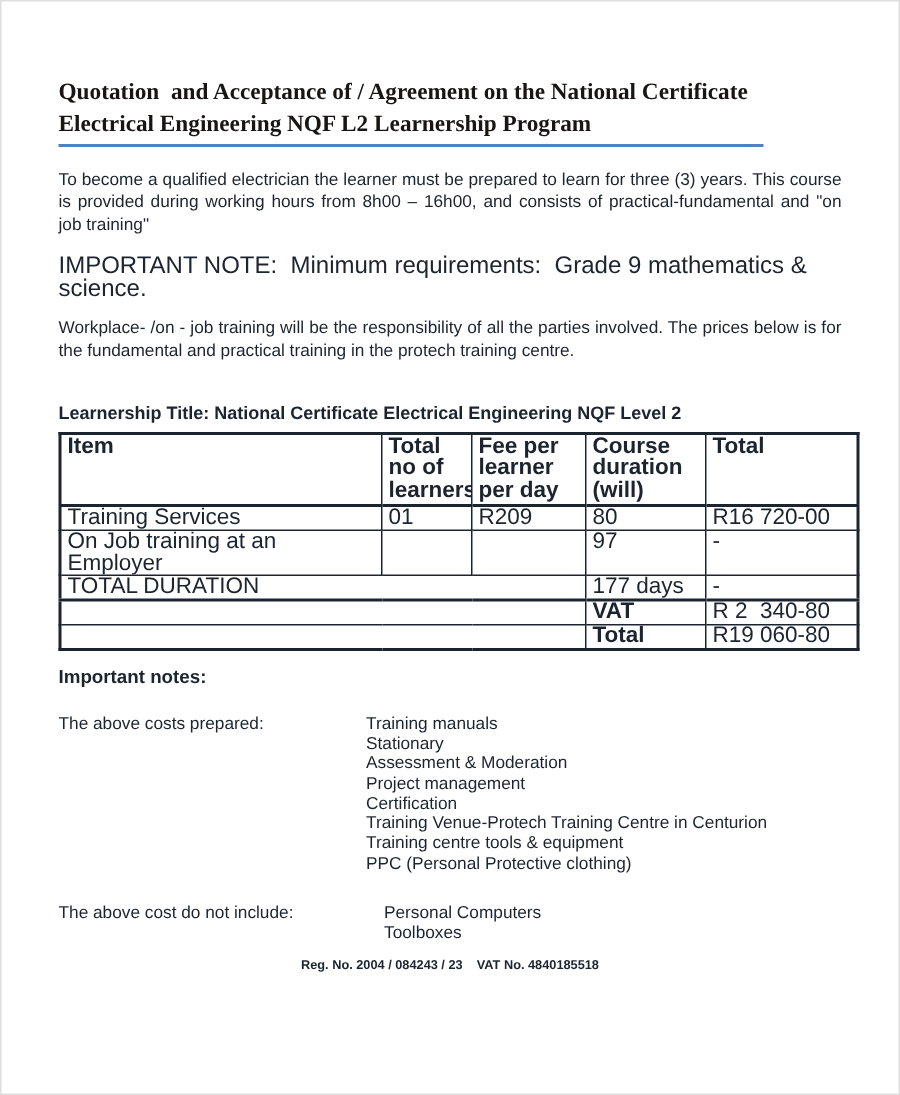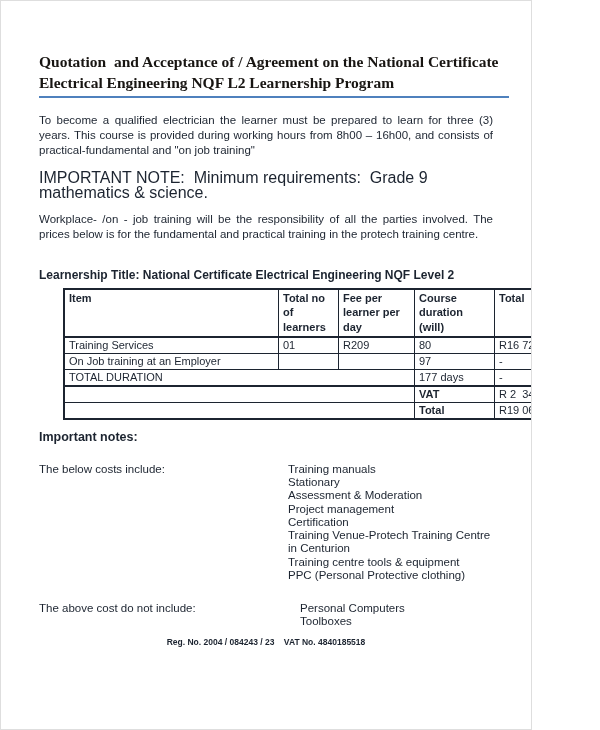--- a/index.html
+++ b/index.html
@@ -1,19 +1,19 @@
 <!DOCTYPE html>
 <html><head>
 <meta charset="utf-8">
 <style>
   html, body { margin: 0; padding: 0; background: #ffffff; }
   .page {
     position: relative;
     box-sizing: border-box;
-    width: 532px;
+    width: 600px;
     height: 730px;
     background: #ffffff;
     border: 1px solid #dedede;
     font-family: "Liberation Sans", sans-serif;
     color: #1c2430;
     padding: 50px 38px 0 38px;
     overflow: hidden;
   }
   .pre { white-space: pre-wrap; }
 
@@ -45,25 +45,24 @@
     font-weight: bold;
     font-size: 12px;
     line-height: 15px;
     margin-top: 26px;
     margin-bottom: 5px;
   }
 
   table.fee-table {
     border-collapse: collapse;
     width: 528px;
-    font-size: 11px;
+    font-size: 15px;
     color: #1c2430;
     border: 2px solid #1c2430;
     table-layout: fixed;
-    margin-left: 24px;
   }
   .fee-table th, .fee-table td {
     border: 1px solid #1c2430;
     padding: 0 4px;
     vertical-align: top;
     text-align: left;
     line-height: 14.5px;
     white-space: pre-wrap;
     overflow: hidden;
   }
@@ -85,21 +84,21 @@
   }
   .note-row {
     display: flex;
     align-items: flex-start;
     margin-top: 18px;
     font-size: 11.5px;
     line-height: 13.2px;
   }
   .note-row.second { margin-top: 20px; gap: 12px; }
   .note-label { width: 205px; flex: none; }
-  .note-items { display: flex; flex-direction: column; margin-left: 44px; }
+  .note-items { display: flex; flex-direction: column; }
   .note-items span { display: block; }
 
   .doc-footer {
     text-align: center;
     font-size: 8.5px;
     font-weight: bold;
     line-height: 10.5px;
     margin-top: 9px;
   }
 </style>
@@ -155,21 +154,21 @@
       <td colspan="3"></td>
       <td class="bold">Total</td>
       <td>R19 060-80</td>
     </tr>
   </tbody>
     </table>
 
   <div class="notes-heading">Important notes:</div>
 
   <div class="note-row">
-    <div class="note-label">The below costs include:</div>
+    <div class="note-label">The above costs prepared:</div>
     <div class="note-items">
       <span>Training manuals</span>
       <span>Stationary</span>
       <span>Assessment &amp; Moderation</span>
       <span>Project management</span>
       <span>Certification</span>
       <span>Training Venue-Protech Training Centre in Centurion</span>
       <span>Training centre tools &amp; equipment</span>
       <span>PPC (Personal Protective clothing)</span>
     </div>

